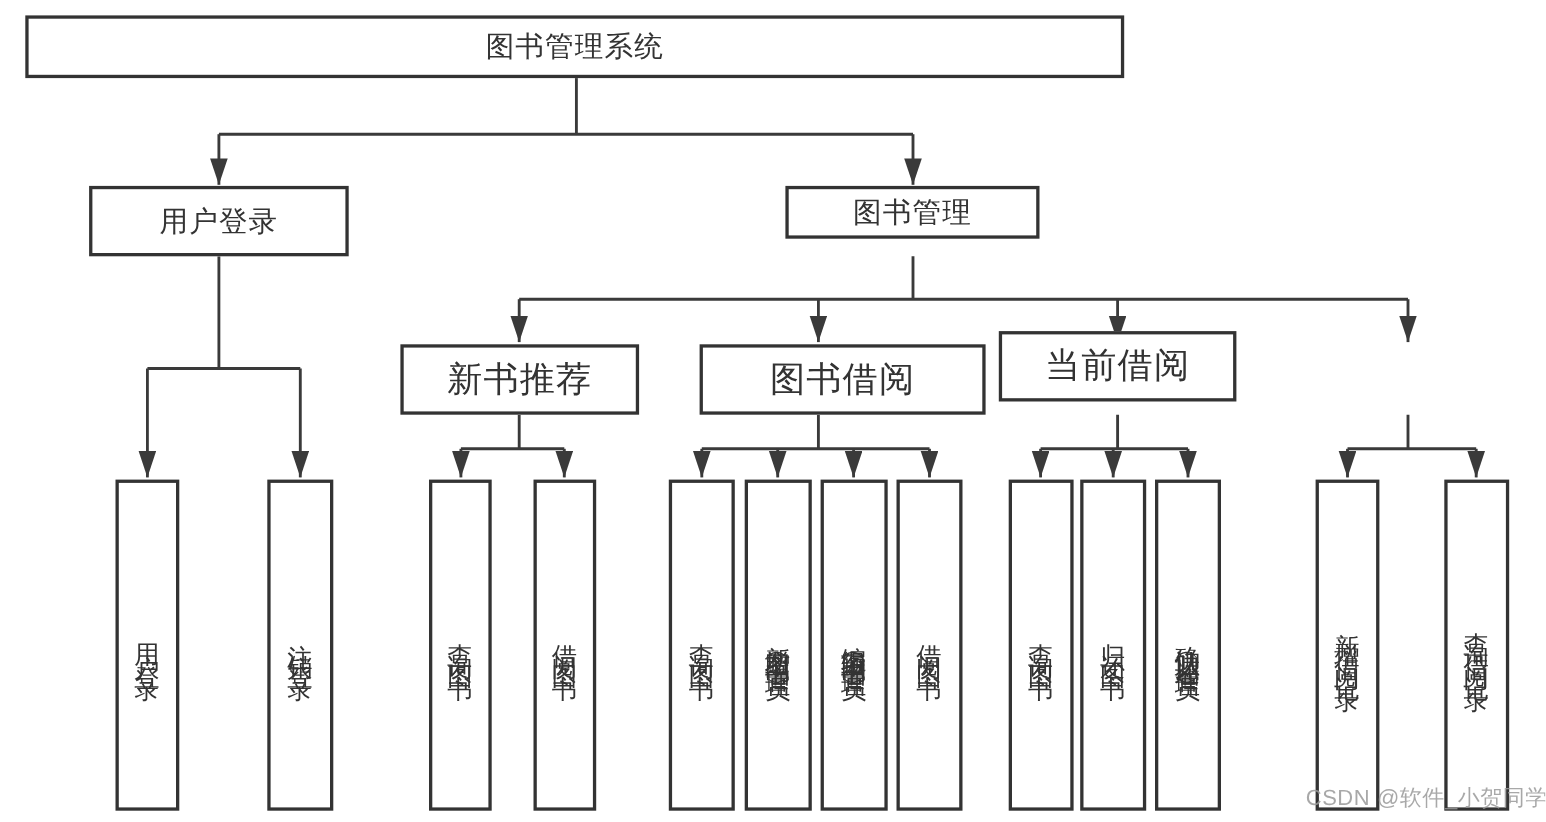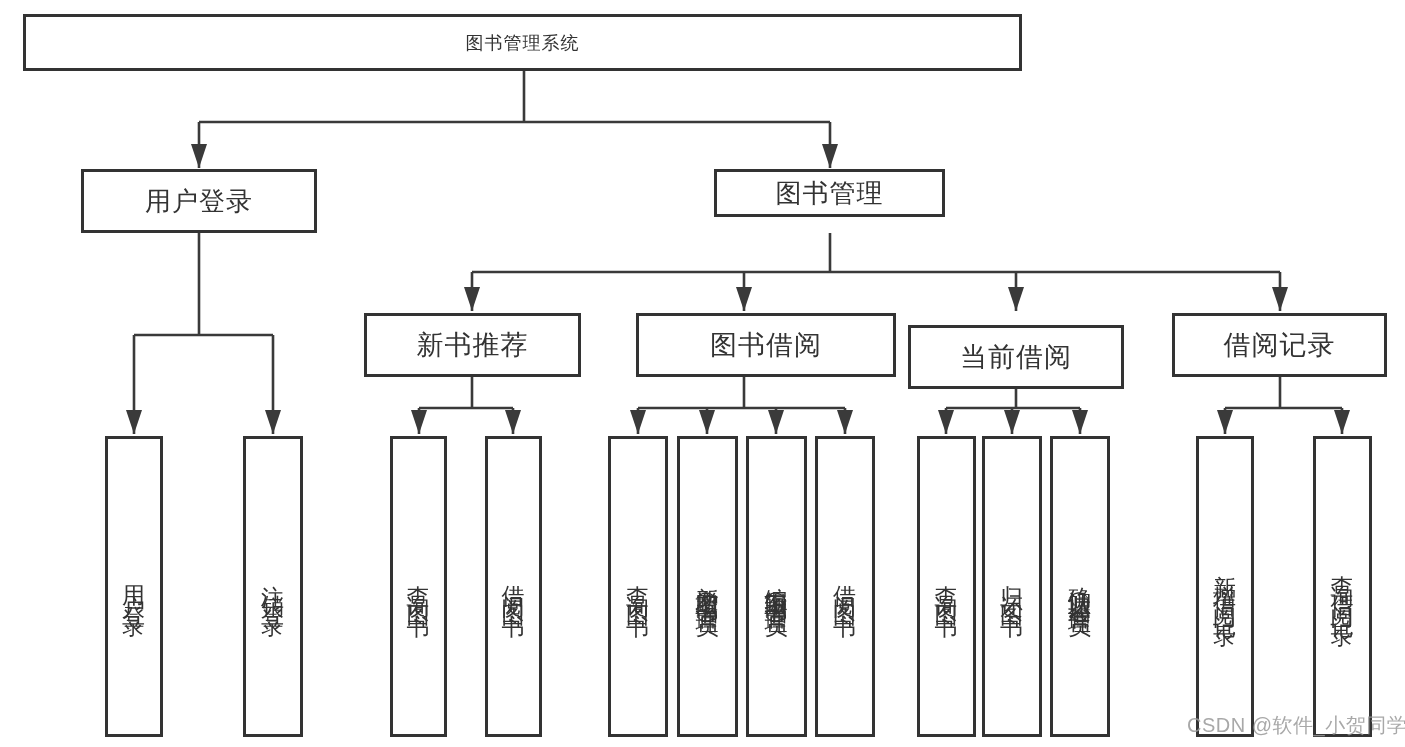--- a/index.html
+++ b/index.html
@@ -14,22 +14,22 @@
     color:var(--text);
   }
   .connector-svg{position:absolute;left:0;top:0;z-index:1;}
   .connector-svg path{stroke:var(--line);stroke-width:2.6;fill:none;}
   .connector-svg marker path{fill:var(--line);stroke:none;}
   .box{
     position:absolute;z-index:2;box-sizing:border-box;
     background:var(--background);border:3px solid var(--border);
     display:flex;align-items:center;justify-content:center;
   }
-  .box.h{font-size:27px;letter-spacing:1px;white-space:nowrap;}
-  .box.h.root{font-size:18px;}
+  .box.h{font-size:32px;letter-spacing:1px;white-space:nowrap;}
+  .box.h.root{font-size:26px;}
   .box.h.lvl2{font-size:26px;}
   .vtext{
     writing-mode:vertical-rl;text-orientation:mixed;
     font-size:23px;line-height:1.05;letter-spacing:10px;
   }
   .vtext.tight{letter-spacing:4px;}
   .watermark{
     position:absolute;z-index:3;left:1187px;top:712px;
     font-size:20px;letter-spacing:0.5px;color:var(--watermark);
     opacity:.85;white-space:nowrap;
@@ -80,22 +80,21 @@
     </g>
   </svg>
 
   <div class="box h root" style="left:23px;top:14px;width:999px;height:57px">图书管理系统</div>
 
   <div class="box h lvl2" style="left:81px;top:169px;width:236px;height:64px">用户登录</div>
   <div class="box h lvl2" style="left:714px;top:169px;width:231px;height:48px">图书管理</div>
 
   <div class="box h" style="left:364px;top:313px;width:217px;height:64px">新书推荐</div>
   <div class="box h" style="left:636px;top:313px;width:260px;height:64px">图书借阅</div>
-  <div class="box h" style="left:908px;top:325px;width:216px;height:64px">当前借阅</div>
-  <div class="box h" style="left:1172px;top:313px;width:215px;height:64px">借阅记录</div>
+  <div class="box h" style="left:908px;top:301px;width:216px;height:64px">当前借阅</div>
 
   <div class="box v" style="left:105px;top:436px;width:58px;height:301px">
     <span class="vtext">用户登录</span>
   </div>
   <div class="box v" style="left:243px;top:436px;width:60px;height:301px">
     <span class="vtext">注销登录</span>
   </div>
 
   <div class="box v" style="left:390px;top:436px;width:57px;height:301px">
     <span class="vtext">查询图书</span>

